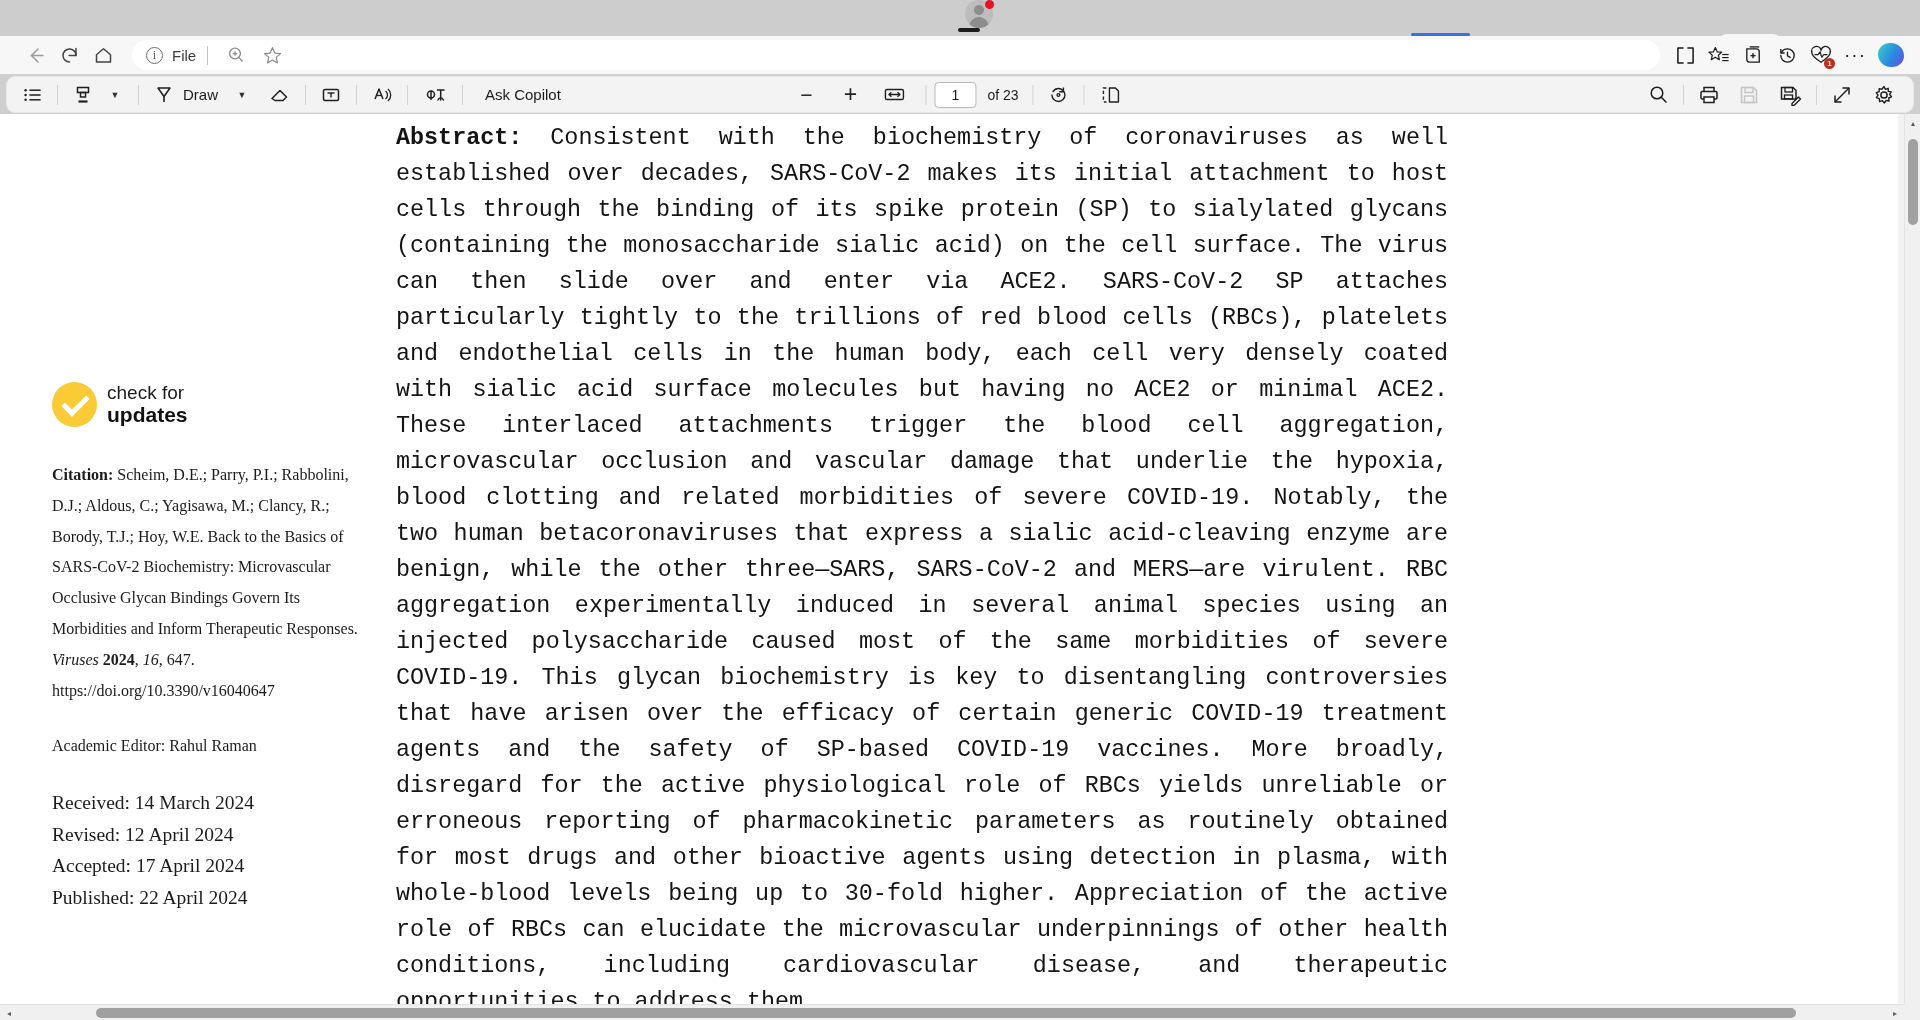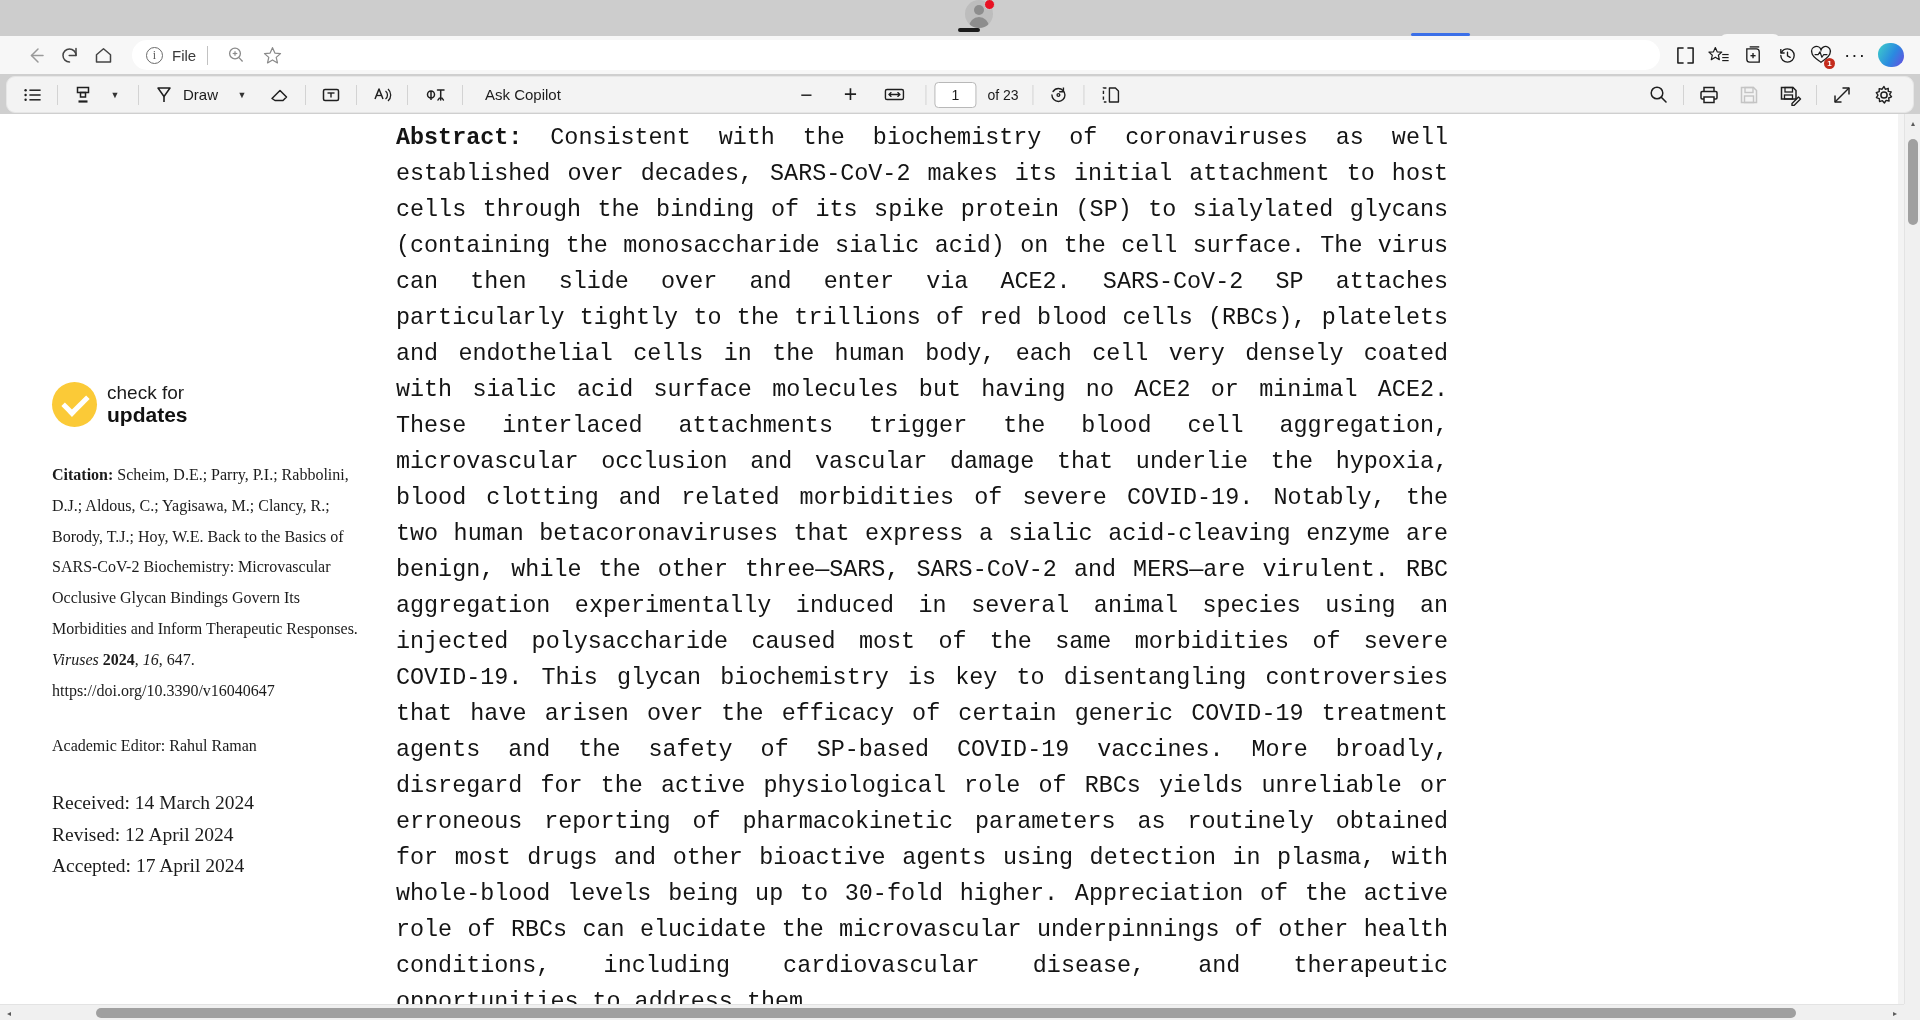--- a/index.html
+++ b/index.html
@@ -792,20 +792,21 @@
       <div class="sb-gap"></div>
 
       <div class="sb-block">Academic Editor: Rahul Raman</div>
 
       <div class="sb-gap"></div>
 
       <div class="sb-dates">
         <div>Received: 14 March 2024</div>
         <div>Revised: 12 April 2024</div>
         <div>Accepted: 17 April 2024</div>
+        <div>Published: 22 April 2024</div>
       </div>
     </div>
 
     <div id="abstract">
       <b>Abstract:</b><span>  Consistent with the biochemistry of coronaviruses as well established over decades, SARS-CoV-2 makes its initial attachment to host cells through the binding of its spike protein (SP) to sialylated glycans (containing the monosaccharide sialic acid) on the cell surface. The virus can then slide over and enter via ACE2. SARS-CoV-2 SP attaches particularly tightly to the trillions of red blood cells (RBCs), platelets and endothelial cells in the human body, each cell very densely coated with sialic acid surface molecules but having no ACE2 or minimal ACE2. These interlaced attachments trigger the blood cell aggregation, microvascular occlusion and vascular damage that underlie the hypoxia, blood clotting and related morbidities of severe COVID-19. Notably, the two human betacoronaviruses that express a sialic acid-cleaving enzyme are benign, while the other three—SARS, SARS-CoV-2 and MERS—are virulent. RBC aggregation experimentally induced in several animal species using an injected polysaccharide caused most of the same morbidities of severe COVID-19. This glycan biochemistry is key to disentangling controversies that have arisen over the efficacy of certain generic COVID-19 treatment agents and the safety of SP-based COVID-19 vaccines. More broadly, disregard for the active physiological role of RBCs yields unreliable or erroneous reporting of pharmacokinetic parameters as routinely obtained for most drugs and other bioactive agents using detection in plasma, with whole-blood levels being up to 30-fold higher. Appreciation of the active role of RBCs can elucidate the microvascular underpinnings of other health conditions, including cardiovascular disease, and therapeutic opportunities to address them.</span>
     </div>
 
     <div id="kw-peek">
       <b>Keywords:</b><span> SARS-CoV-2; spike protein; COVID-19; sialic acid; glycan; platelets; red blood cells</span>
     </div>

